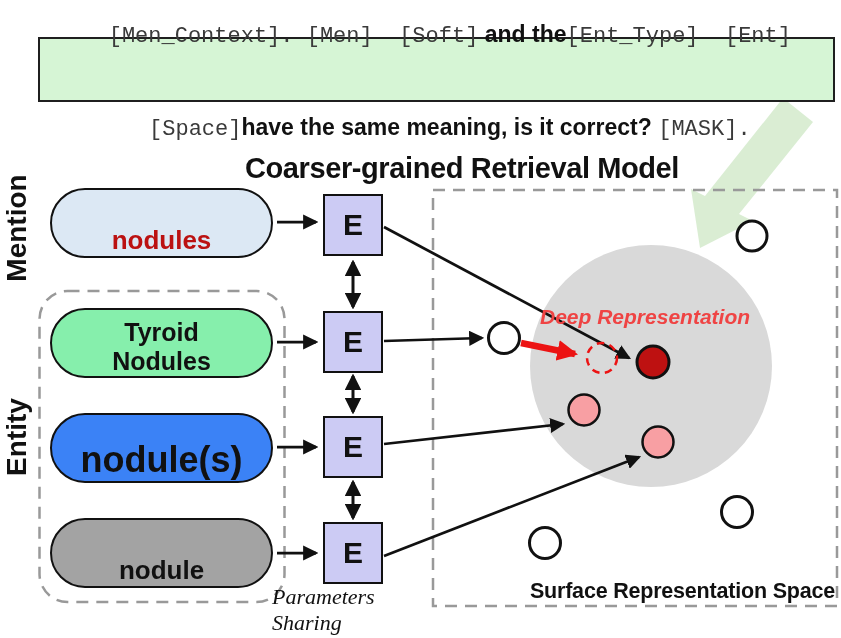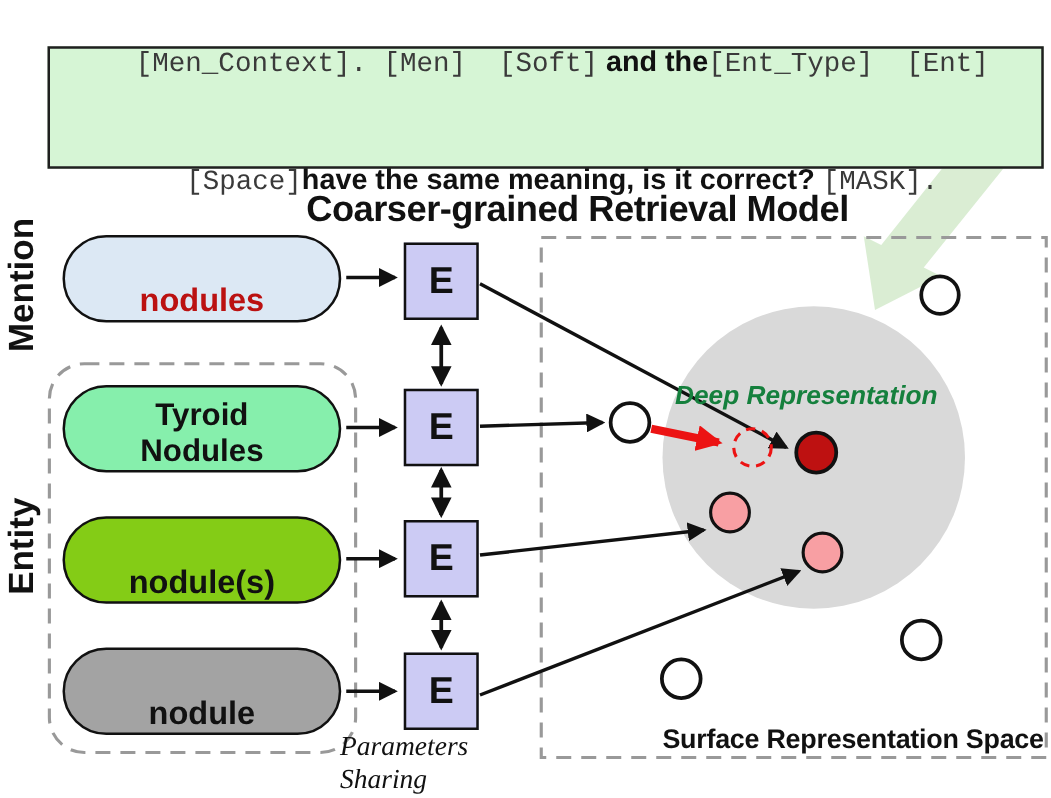--- a/index.html
+++ b/index.html
@@ -9,21 +9,21 @@
   }
   .abs{position:absolute;}
   #svg-layer{position:absolute;left:0;top:0;z-index:1;}
   .txt{z-index:2;}
 
   #page-title{
     left:0;top:1px;width:841px;text-align:center;
     font-size:26px;font-weight:bold;color:#111;letter-spacing:-0.3px;
   }
   #prompt-box{
-    left:38px;top:37px;width:797px;height:98px;box-sizing:border-box;
+    left:38px;top:37px;width:797px;height:65px;box-sizing:border-box;
     background:#D6F5D5;border:2.5px solid #1f1f1f;
     display:flex;flex-direction:column;justify-content:center;align-items:center;
     padding-top:24px;z-index:2;
   }
   .prompt-line{line-height:30px;white-space:pre;}
   .tok-mono{font-family:"Liberation Mono",monospace;font-size:22px;color:#3a3a3a;}
   .tok-sans{font-family:"Liberation Sans",sans-serif;font-size:23px;font-weight:600;color:#111;}
 
   #retrieval-title{
     left:82px;top:136px;width:760px;text-align:center;
@@ -38,42 +38,42 @@
 
   .pill{
     width:223px;height:70px;box-sizing:border-box;left:50px;
     border:2.5px solid #111;border-radius:35px;
     display:flex;flex-direction:column;justify-content:flex-end;align-items:center;
     z-index:2;font-weight:bold;color:#111;
   }
   #mention-pill{top:188px;background:#DCE8F4;font-size:26px;}
   #mention-pill .pill-line{color:#BB1111;}
   #entity-pill-0{top:308px;background:#86efac;font-size:25px;line-height:29px;}
-  #entity-pill-1{top:413px;background:#84cc16;font-size:26px;}
+  #entity-pill-1{top:413px;background:#3b82f6;font-size:36px;}
   #entity-pill-2{top:518px;background:#a3a3a3;font-size:26px;}
 
   .encoder{
     left:323px;width:60px;height:62px;box-sizing:border-box;
     background:#CCCBF4;border:2.5px solid #111;
     display:flex;justify-content:center;align-items:center;
     font-size:30px;font-weight:bold;color:#111;z-index:2;
   }
   #encoder-1{top:194px;}
   #encoder-2{top:311px;}
   #encoder-3{top:416px;}
   #encoder-4{top:522px;}
 
   #params-label{
     left:272px;top:584px;width:160px;text-align:left;
     font-family:"Liberation Serif",serif;font-style:italic;
     font-size:22px;line-height:26px;color:#111;
   }
   #deep-label{
     left:540px;top:305px;width:235px;
-    font-size:21px;font-weight:bold;font-style:italic;color:#15803d;
+    font-size:21px;font-weight:bold;font-style:italic;color:#ef4444;
   }
   #surface-label{
     left:430px;top:579px;width:405px;text-align:right;
     font-size:21.5px;font-weight:bold;color:#111;letter-spacing:-0.2px;
   }
 </style>
 </head>
 <body>
 
 <div id="stage">

